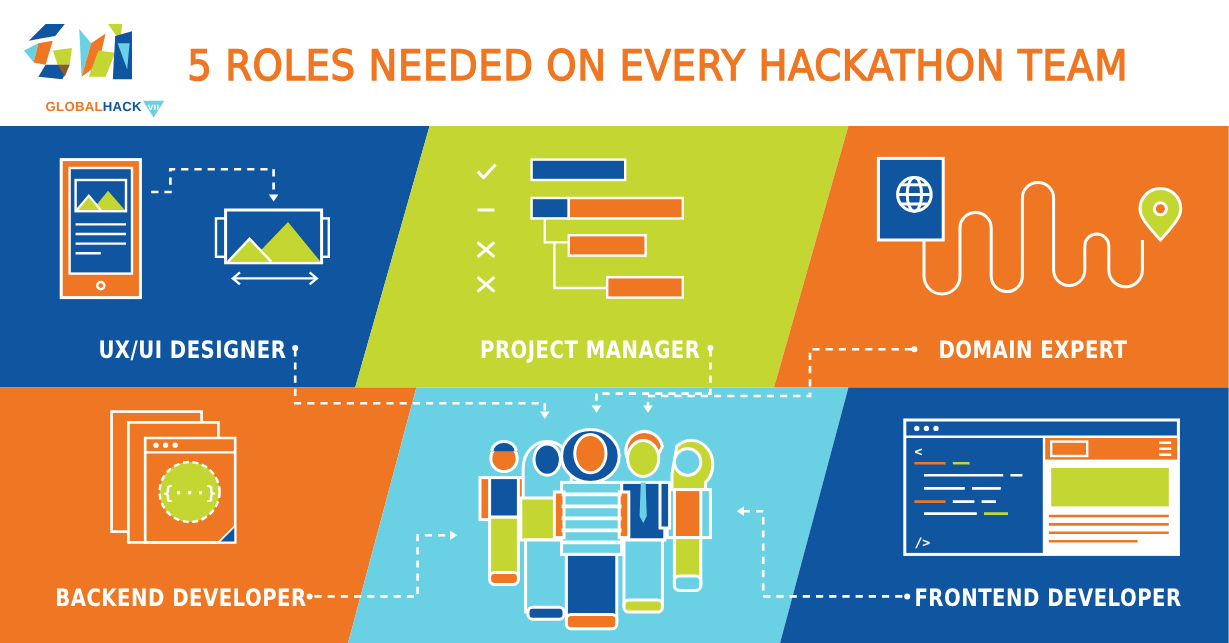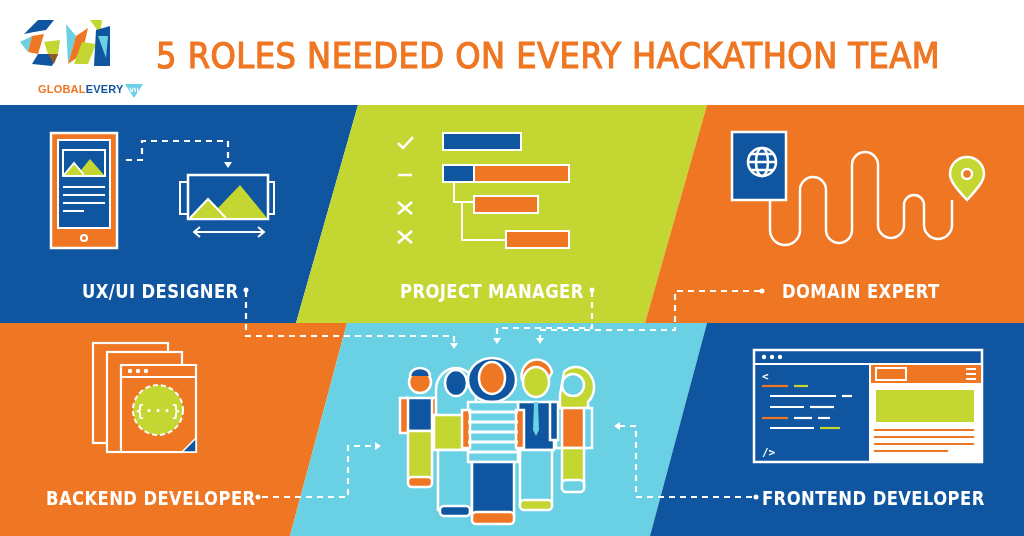--- a/index.html
+++ b/index.html
@@ -64,21 +64,21 @@
     <polygon points="26,28 42,26 40,40 30,40" fill="#c3d631"></polygon>
     <polygon points="30,40 40,40 36,50" fill="#8b5a2b"></polygon>
     <polygon points="48,10 58,22 50,50" fill="#6ad1e4"></polygon>
     <polygon points="58,22 70,14 64,40 50,50" fill="#ef7622"></polygon>
     <polygon points="64,28 78,30 70,50 56,50" fill="#c3d631"></polygon>
     <polygon points="72,6 84,6 82,20" fill="#c3d631"></polygon>
     <polygon points="78,16 92,12 92,52 76,52" fill="#0f55a0"></polygon>
     <polygon points="80,22 90,22 88,44" fill="#6ad1e4"></polygon>
   </svg>
   <div class="logo-word">
-    <span class="a">GLOBAL</span><span class="b">EVERY</span>
+    <span class="a">GLOBAL</span><span class="b">HACK</span>
     <svg width="18" height="16" viewBox="0 0 18 16" style="vertical-align:middle;margin-left:-2px;">
       <polygon points="0,2 18,2 9,16" fill="#6ad1e4"></polygon>
       <text x="9" y="10" fill="#fff" font-size="6" text-anchor="middle" font-family="DejaVu Sans, sans-serif">VII</text>
     </svg>
   </div>
 </div>
 <div class="title">5 ROLES NEEDED ON EVERY HACKATHON TEAM</div>
 
 <svg class="icon" style="left:48px;top:130px" width="240" height="125" viewBox="0 0 240 125">
 

